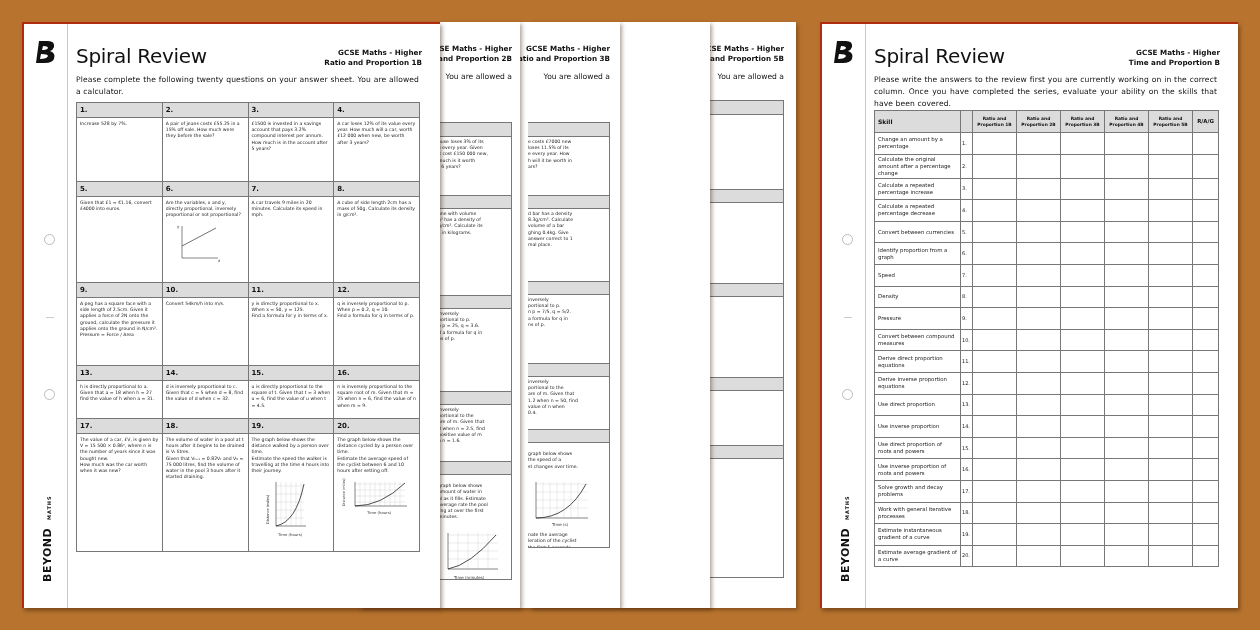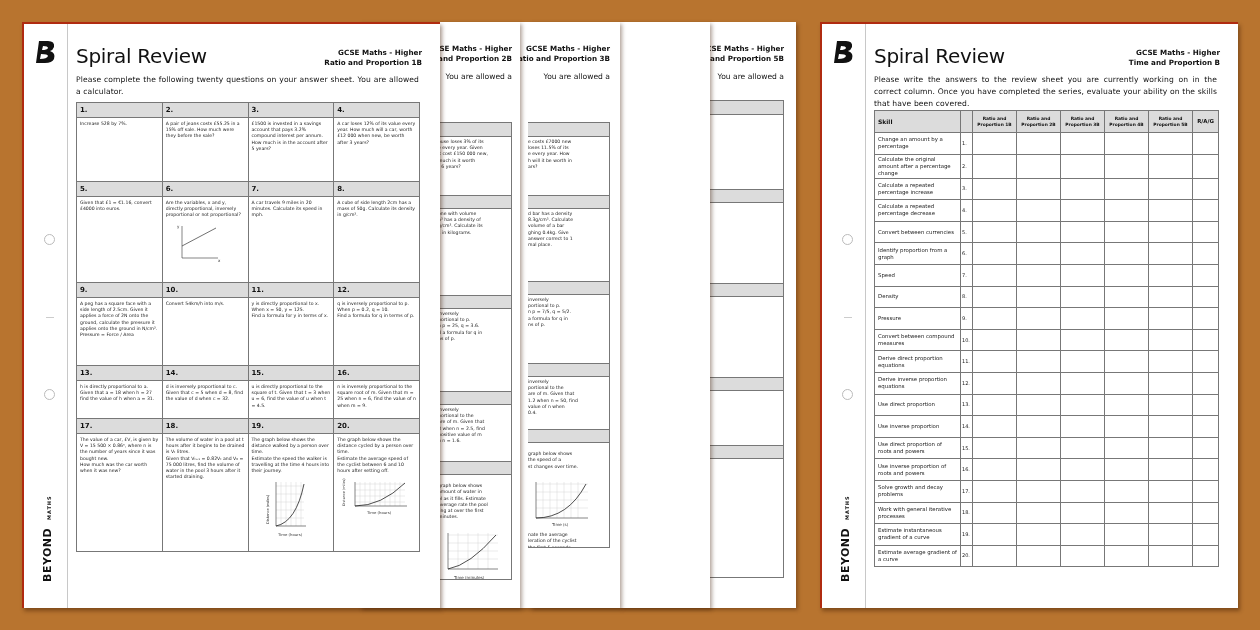--- a/index.html
+++ b/index.html
@@ -458,21 +458,21 @@
       <span class="big">BEYOND</span>
       <span class="small">MATHS</span>
     </div>
   </div>
   <div class="content">
     <div class="title">Spiral Review</div>
     <div class="subtitle">
       <div>GCSE Maths - Higher</div>
       <div>Time and Proportion B</div>
     </div>
-    <div class="intro">Please write the answers to the review sheet you are currently working on in the correct column. Once you have completed the series, evaluate your ability on the skills that have been covered.</div>
+    <div class="intro">Please write the answers to the review first you are currently working on in the correct column. Once you have completed the series, evaluate your ability on the skills that have been covered.</div>
 
     <table class="skills">
       <colgroup>
           <col style="width:86px">
           <col style="width:12px">
           <col style="width:44px">
           <col style="width:44px">
           <col style="width:44px">
           <col style="width:44px">
           <col style="width:44px">

